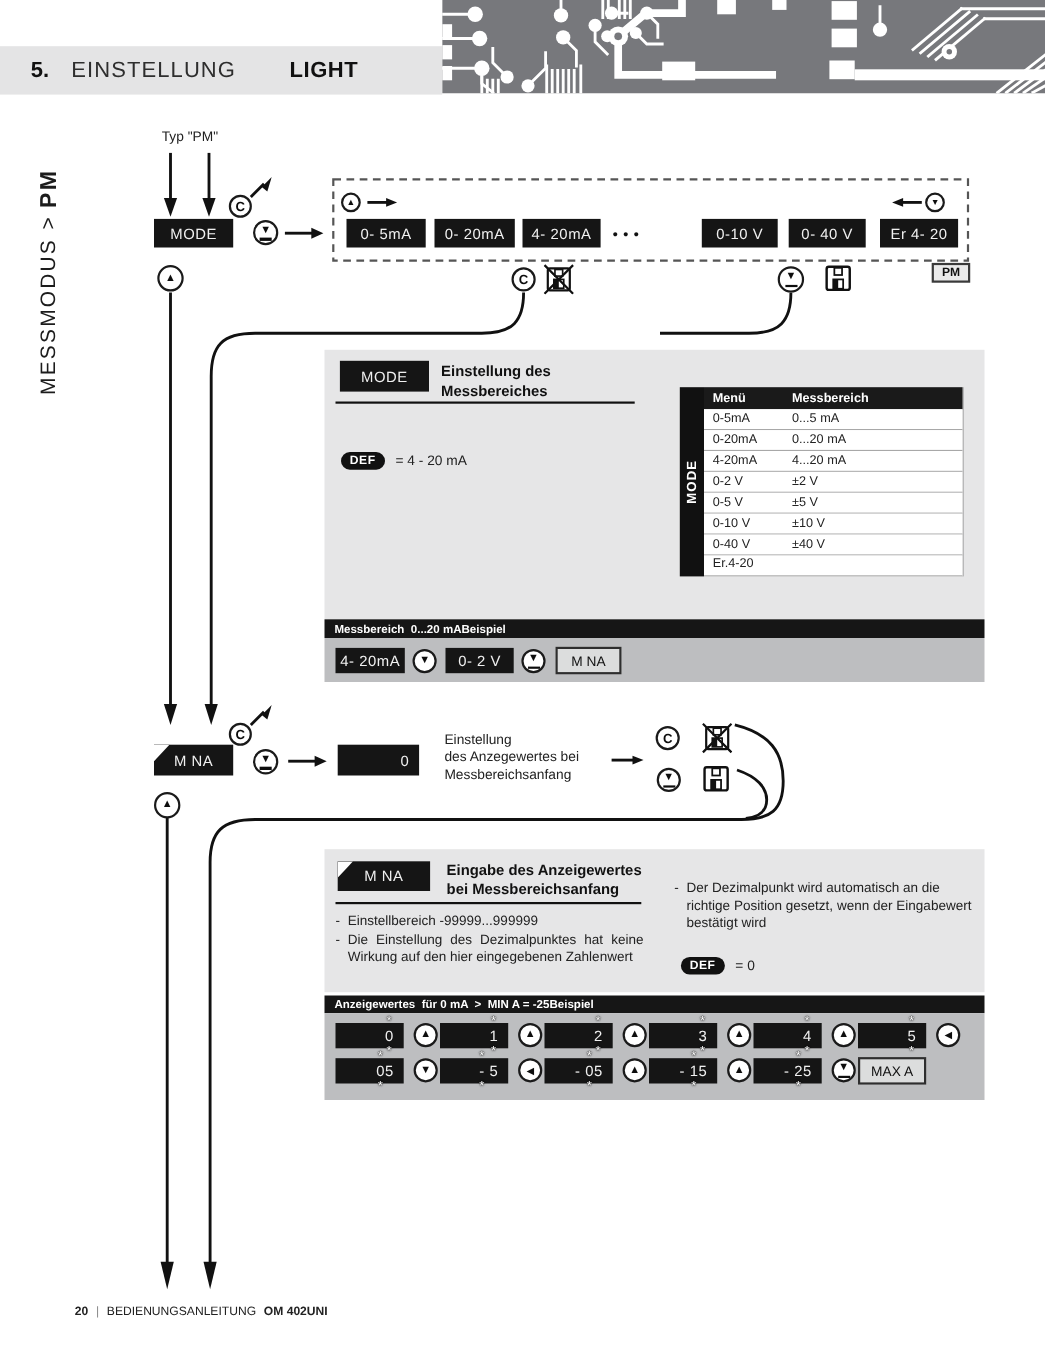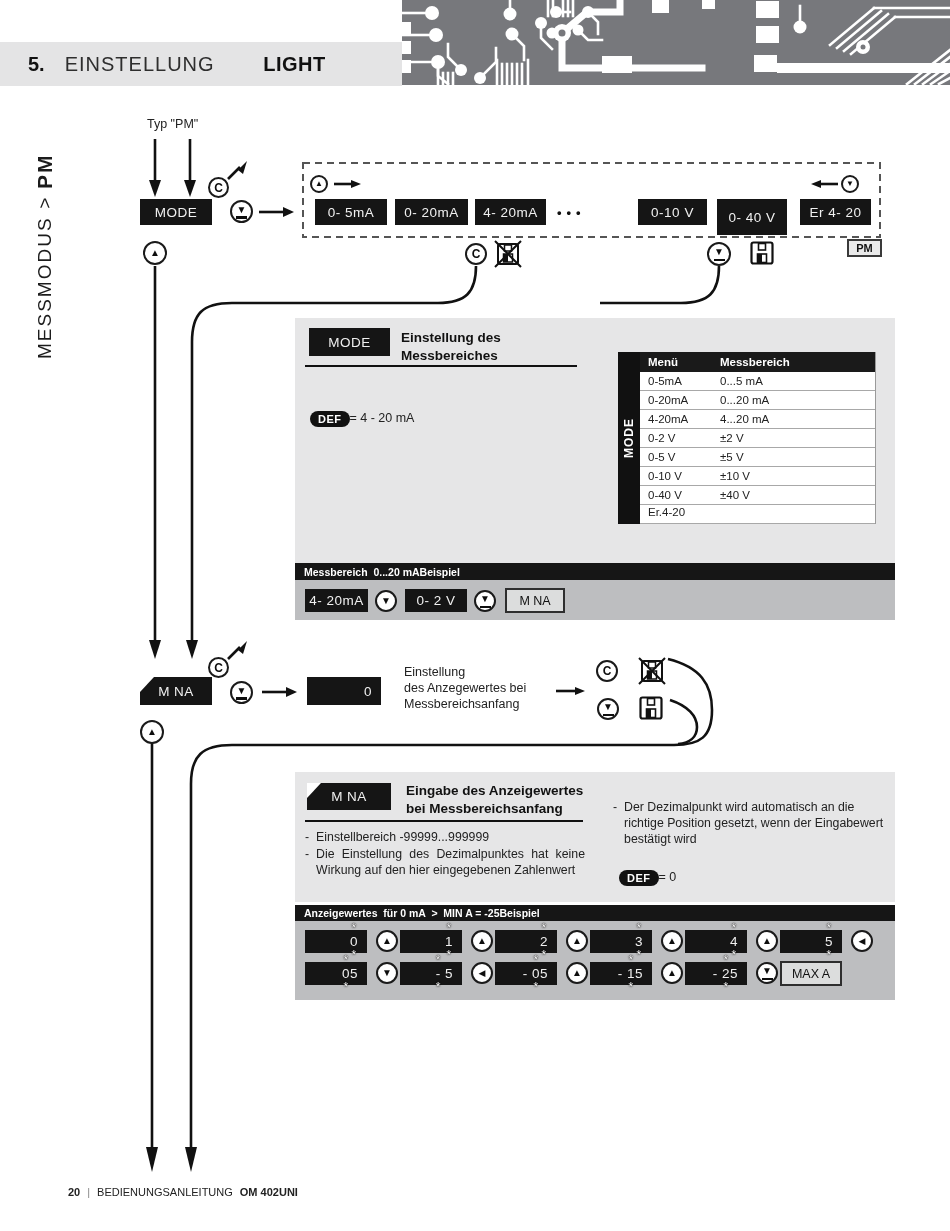--- a/index.html
+++ b/index.html
@@ -22,21 +22,21 @@
   .btn{position:absolute;border-radius:50%;background:#fff;border:2px solid #1a1a1a;display:flex;flex-direction:column;align-items:center;justify-content:center;box-sizing:border-box;}
   .btn .tri{font-size:10px;line-height:1;color:#0d0d0d;}
   .btn.bar::after{content:"";width:11px;height:2.5px;background:#0d0d0d;margin-top:1.5px;}
   .btn .cg{font-size:12px;line-height:1;font-weight:bold;color:#0d0d0d;}
   
   .panel{position:absolute;background:#e6e6e7;}
   .strip{position:absolute;background:#161616;color:#fff;display:flex;align-items:center;padding:0 9px;box-sizing:border-box;font-size:10.5px;font-weight:bold;white-space:pre;}
   .exbody{position:absolute;background:#bdbec0;}
   .rule{position:absolute;background:#111;height:2px;}
   .h2l{position:absolute;font-size:13.5px;font-weight:bold;color:#111;line-height:1.3;}
-  .deff{position:absolute;display:flex;align-items:flex-start;gap:0;}
+  .deff{position:absolute;display:flex;align-items:center;gap:10px;}
   .defpill{background:#111;color:#fff;font-weight:bold;font-size:11px;border-radius:9px;padding:2px 8px;letter-spacing:.5px;}
   .defval{font-size:12.5px;color:#222;}
   .bullet{display:flex;gap:7px;font-size:12.3px;color:#222;line-height:1.32;}
   .bullet .mk{flex:0 0 auto;}
   .bullet .tx.just{text-align:justify;}
   
   .mtable{position:absolute;display:flex;font-size:11.5px;}
   .mside{width:22px;background:#111;color:#fff;display:flex;align-items:center;justify-content:center;writing-mode:vertical-rl;transform:rotate(180deg);font-weight:bold;font-size:12px;letter-spacing:1px;}
   .mmain{width:235px;border-right:1px solid #9a9a9a;}
   .mhead{display:grid;grid-template-columns:72px 1fr;background:#1a1a1a;color:#fff;font-weight:bold;height:20px;align-items:center;}
@@ -211,21 +211,21 @@
     </div>
   <div class="btn" style="left:841px;top:175px;width:18px;height:18px;">
       <span class="tri" style="font-size:8px;">▼</span>
     </div>
 
   <div class="disp" style="left:315px;top:199px;width:72px;height:26px;">0- 5mA</div>
   <div class="disp" style="left:395px;top:199px;width:73px;height:26px;">0- 20mA</div>
   <div class="disp" style="left:475px;top:199px;width:71px;height:26px;">4- 20mA</div>
   <div class="dots" style="left:557px;top:199px;height:26px;">•••</div>
   <div class="disp" style="left:638px;top:199px;width:69px;height:26px;">0-10 V</div>
-  <div class="disp" style="left:717px;top:199px;width:70px;height:36px;">0- 40 V</div>
+  <div class="disp" style="left:717px;top:199px;width:70px;height:26px;">0- 40 V</div>
   <div class="disp" style="left:800px;top:199px;width:71px;height:26px;">Er 4- 20</div>
 
   <div class="btn" style="left:143px;top:241px;width:24px;height:24px;">
       <span class="tri">▲</span>
     </div>
   <div class="btn" style="left:465px;top:243px;width:22px;height:22px;">
       <span class="cg">C</span>
     </div>
 
   <div class="abs" style="left:494px;top:240px;">

